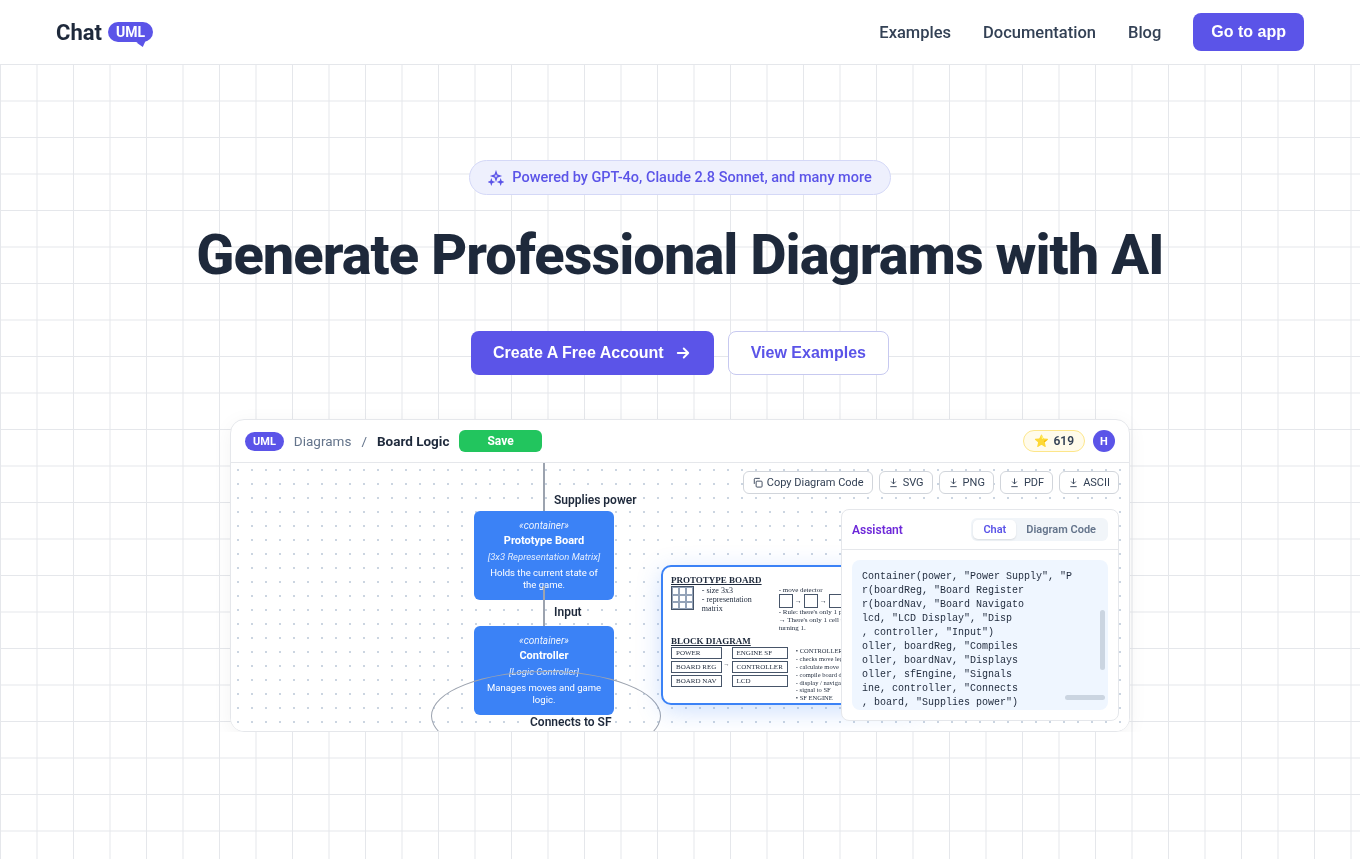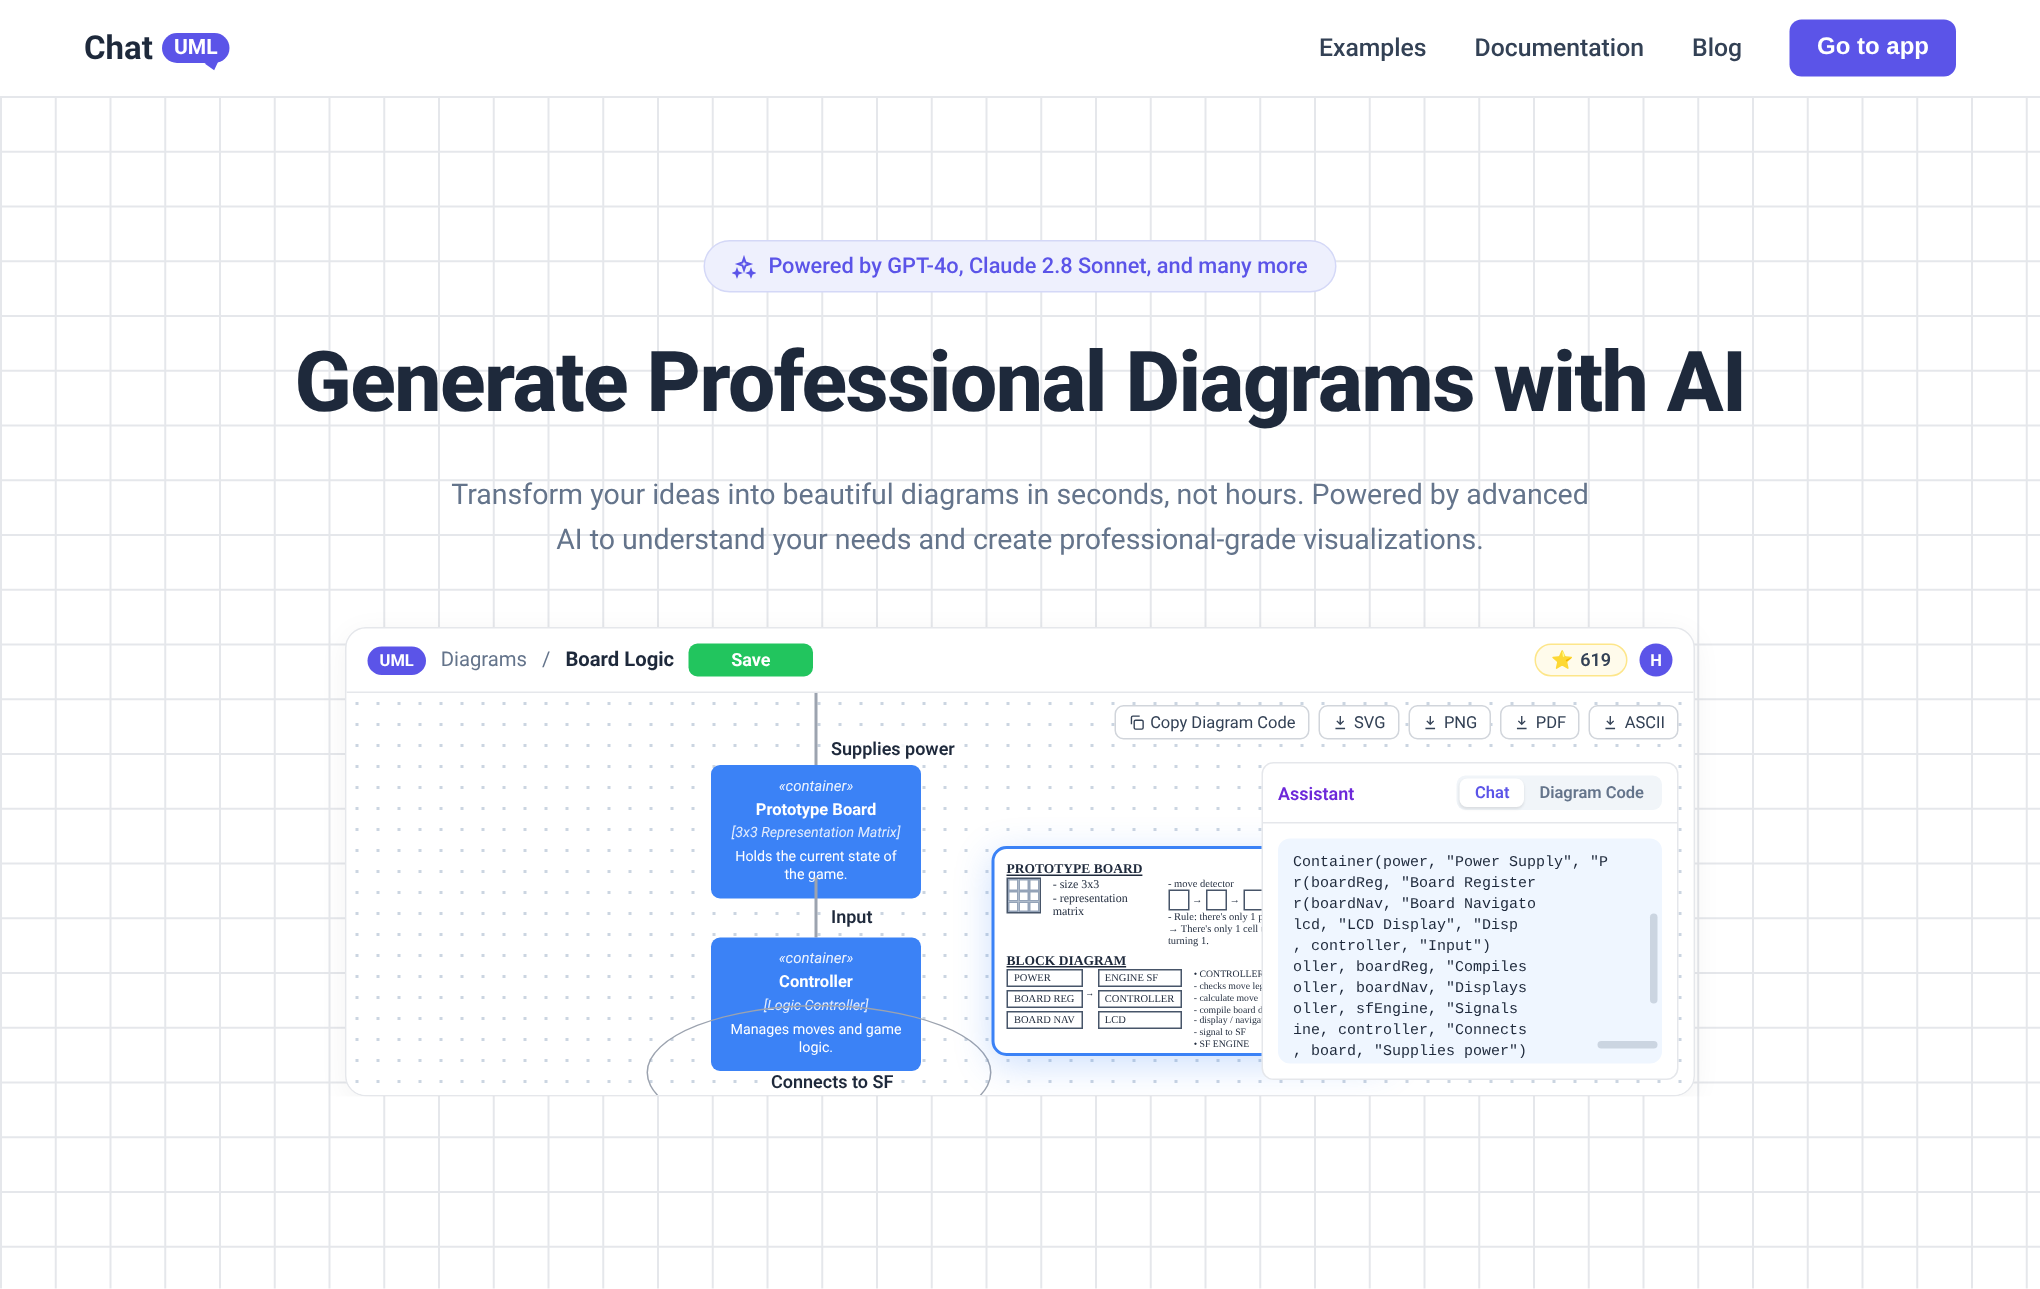--- a/index.html
+++ b/index.html
@@ -76,21 +76,29 @@
 </header>
 
 <section class="hero">
   <div class="badge">
     <svg viewBox="0 0 24 24" fill="none" stroke="#5b54e8" stroke-width="2">
         <path d="M12 3l1.5 4.5L18 9l-4.5 1.5L12 15l-1.5-4.5L6 9l4.5-1.5L12 3zM19 15l.8 2.2L22 18l-2.2.8L19 21l-.8-2.2L16 18l2.2-.8L19 15zM5 15l.8 2.2L8 18l-2.2.8L5 21l-.8-2.2L2 18l2.2-.8L5 15z"></path>
       </svg>
     <span>Powered by GPT-4o, Claude 2.8 Sonnet, and many more</span>
   </div>
   <h1 class="h1">Generate Professional Diagrams with AI</h1>
-  <p class="subtitle">Transform your ideas into beautiful diagrams in seconds, not hours. Powered by advanced AI to understand your needs and create professional-grade visualizations.</p>
+  <div class="cta-row">
+    <button class="btn-cta">
+      <span>Create A Free Account</span>
+      <svg width="18" height="18" viewBox="0 0 24 24" fill="none" stroke="#fff" stroke-width="2.5" stroke-linecap="round" stroke-linejoin="round">
+          <path d="M5 12h14M13 6l6 6-6 6"></path>
+        </svg>
+    </button>
+    <button class="btn-secondary">View Examples</button>
+  </div>
 </section>
 
 <div class="screenshot-wrap">
   <div class="ss-top">
     <div class="ss-top-l">
       <span class="ss-uml">UML</span>
       <span class="bc">Diagrams</span>
       <span class="bc">/</span>
       <span class="bc-active">Board Logic</span>
       <span class="save-pill">Save</span>
@@ -148,21 +156,21 @@
     </div>
     <div class="vline" style="top:123px;height:40px"></div>
     <div class="edge-label" style="top:142px;left:320px">Input</div>
     <div class="node" style="top:163px;left:243px">
       <div class="stereo">«container»</div>
       <div class="name">Controller</div>
       <div class="sub">[Logic Controller]</div>
       <div class="desc">Manages moves and game logic.</div>
     </div>
     <div class="ellipse"></div>
-    <div class="edge-label" style="bottom:2px;left:280px">Connects to SF</div>
+    <div class="edge-label" style="bottom:2px;left:296px">Connects to SF</div>
 
     <div class="sketch">
       <div class="sketch-title">PROTOTYPE BOARD</div>
       <div class="sketch-row">
         <div style="border:1px solid #475569;width:24px;height:24px;display:grid;grid-template:repeat(3,1fr)/repeat(3,1fr)">
             <div style="border:0.5px solid #94a3b8"></div>
             <div style="border:0.5px solid #94a3b8"></div>
             <div style="border:0.5px solid #94a3b8"></div>
             <div style="border:0.5px solid #94a3b8"></div>
             <div style="border:0.5px solid #94a3b8"></div>

